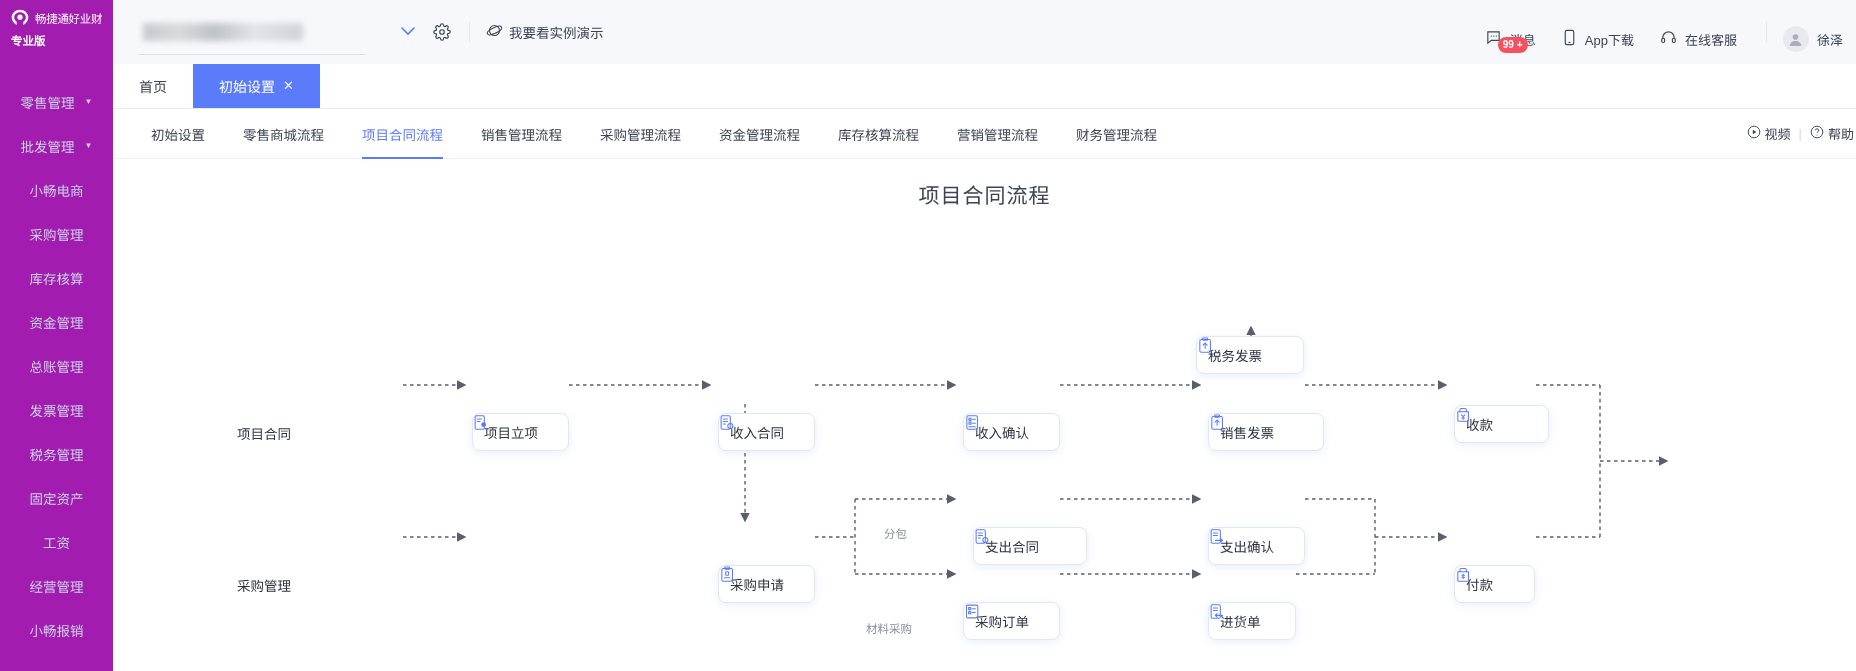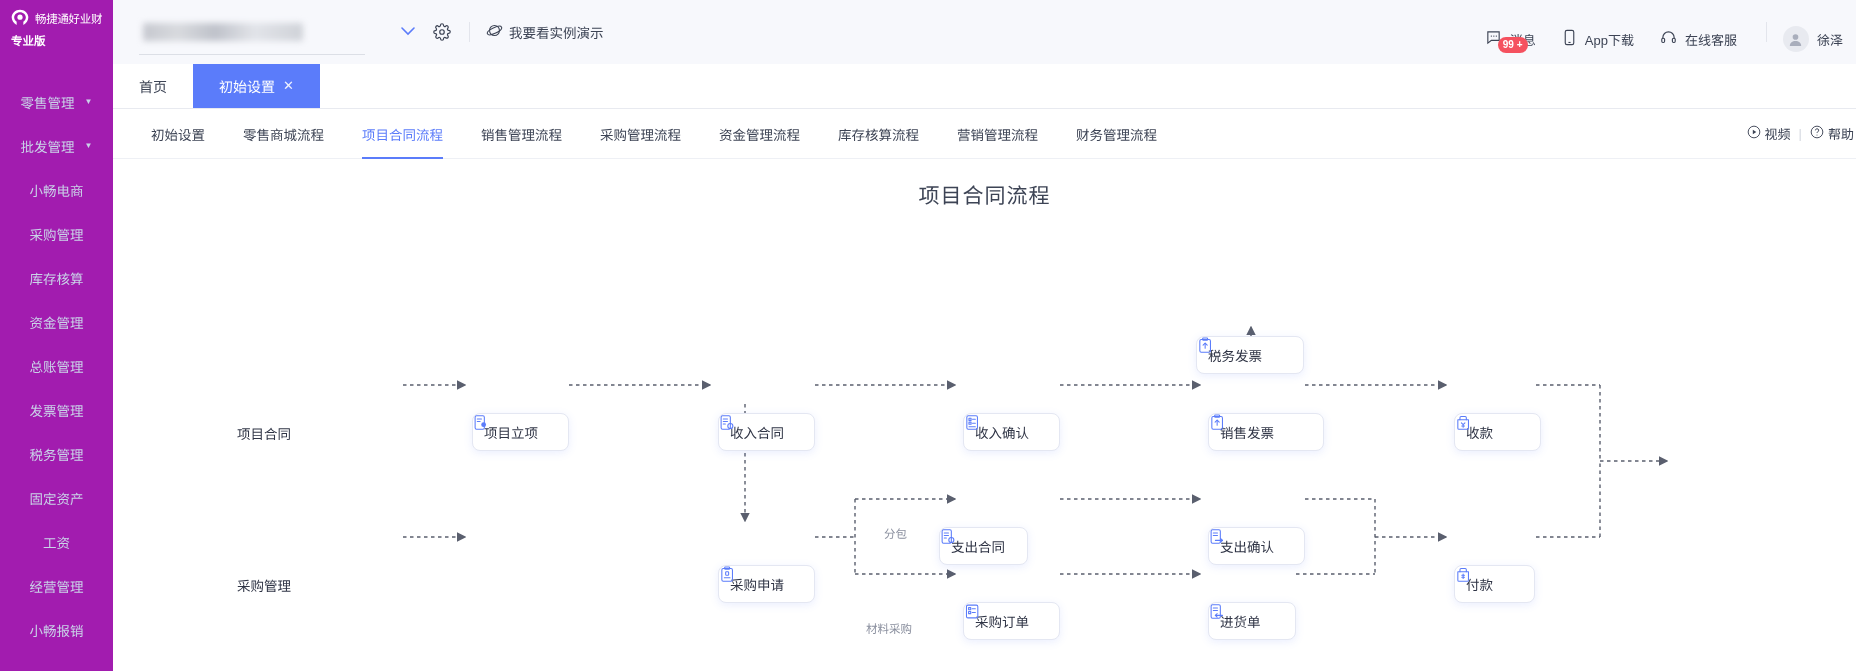--- a/index.html
+++ b/index.html
@@ -448,38 +448,38 @@
           </div>
           <div class="node" style="left: 1095px; top: 254px; width: 116px;">
             <svg class="nicon" viewBox="0 0 24 24" fill="none" stroke="#5b7cfa" stroke-width="1.5" stroke-linecap="round" stroke-linejoin="round">
               <rect x="4" y="3.5" width="15" height="18" rx="2"></rect>
               <rect x="8" y="1.5" width="7" height="3.2" rx="1"></rect>
               <line x1="11.5" y1="16" x2="11.5" y2="9"></line>
               <path d="M8.6 11.6 L11.5 8.7 L14.4 11.6"></path>
             </svg>
             <span class="nlabel">销售发票</span>
           </div>
-          <div class="node" style="left: 1341px; top: 254px; width: 87px;">
+          <div class="node" style="left: 1341px; top: 246px; width: 95px;">
             <svg class="nicon" viewBox="0 0 24 24" fill="none" stroke="#5b7cfa" stroke-width="1.5" stroke-linecap="round" stroke-linejoin="round">
               <path d="M4 8h15v12a1.6 1.6 0 0 1-1.6 1.6H5.6A1.6 1.6 0 0 1 4 20z"></path>
               <path d="M7 8V5.2A1.6 1.6 0 0 1 8.6 3.6h5.8A1.6 1.6 0 0 1 16 5.2V8"></path>
               <path d="M9 12.5l2.5 2.5 2.5-2.5M11.5 15v3.6M9.6 17h3.8"></path>
             </svg>
             <span class="nlabel">收款</span>
           </div>
           <div class="node" style="left: 605px; top: 406px; width: 97px;">
             <svg class="nicon" viewBox="0 0 24 24" fill="none" stroke="#5b7cfa" stroke-width="1.5" stroke-linecap="round" stroke-linejoin="round">
               <rect x="4" y="3.5" width="15" height="18" rx="2"></rect>
               <rect x="8" y="1.5" width="7" height="3.2" rx="1"></rect>
               <rect x="9.4" y="8" width="4.2" height="5" rx="1"></rect>
               <line x1="7.5" y1="16.5" x2="15.5" y2="16.5"></line>
             </svg>
             <span class="nlabel">采购申请</span>
           </div>
-          <div class="node" style="left: 826px; top: 368px; width: 89px;">
+          <div class="node" style="left: 860px; top: 368px; width: 114px;">
             <svg class="nicon" viewBox="0 0 24 24" fill="none" stroke="#5b7cfa" stroke-width="1.5" stroke-linecap="round" stroke-linejoin="round">
               <rect x="3" y="2.5" width="13" height="19" rx="2"></rect>
               <line x1="6" y1="7" x2="12" y2="7"></line>
               <line x1="6" y1="10.5" x2="12" y2="10.5"></line>
               <line x1="6" y1="14" x2="9" y2="14"></line>
               <circle cx="16" cy="17" r="3.6"></circle>
             </svg>
             <span class="nlabel">支出合同</span>
           </div>
           <div class="node" style="left: 1095px; top: 368px; width: 97px;">

